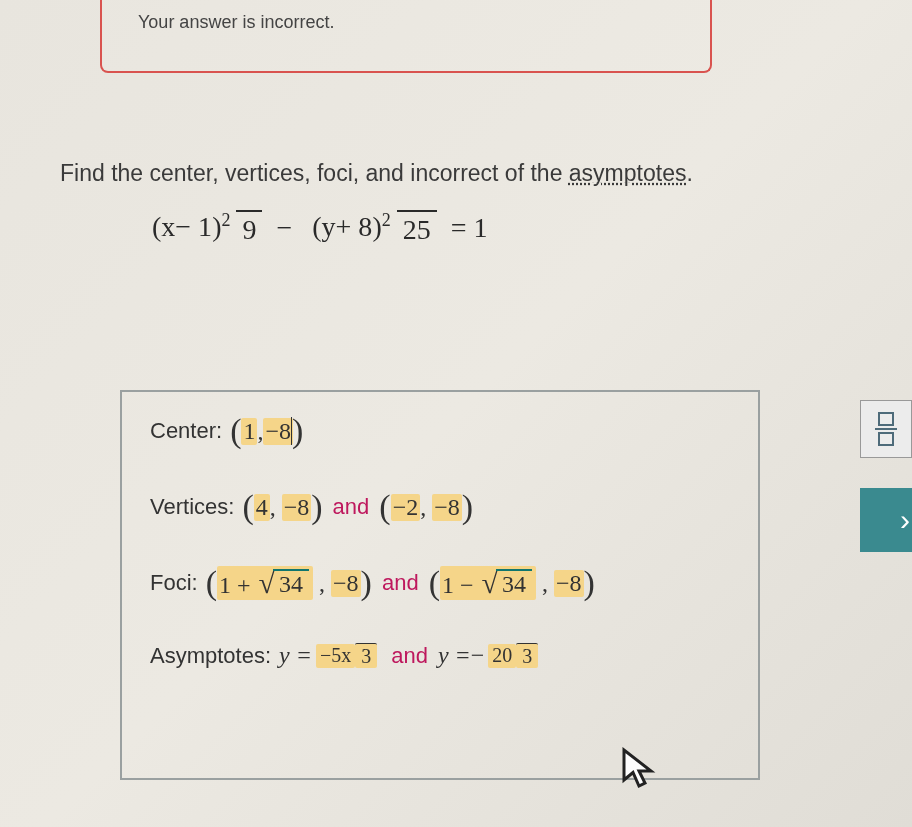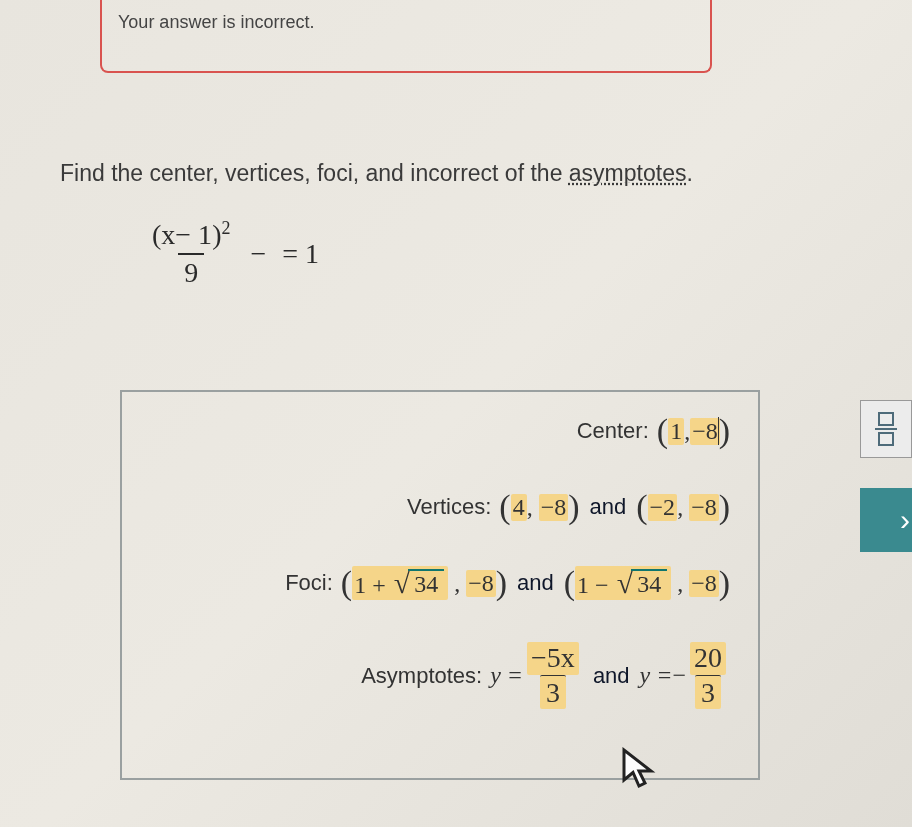--- a/index.html
+++ b/index.html
@@ -13,21 +13,21 @@
     overflow: hidden;
   }
   .feedback-box {
     position: absolute;
     top: 0;
     left: 100px;
     right: 200px;
     border: 2px solid #d9534f;
     border-top: none;
     border-radius: 0 0 8px 8px;
-    padding: 12px 28px 24px 16px;
+    padding: 12px 28px 24px 36px;
     background: rgba(255,255,255,0.05);
   }
   .feedback-main {
     font-size: 18px;
     color: #444;
     margin-bottom: 14px;
   }
   .feedback-bullet {
     font-size: 18px;
     color: #444;
@@ -61,23 +61,23 @@
     top: 210px;
     left: 140px;
     display: flex;
     align-items: center;
     font-family: 'Times New Roman', serif;
     font-size: 28px;
     color: #2a2a2a;
   }
   .frac {
     display: inline-flex;
-    flex-direction: column;
-    align-items: center;
-    margin: 8px 6px;
+    flex-direction: row;
+    align-items: center;
+    margin: 0 6px;
   }
   .frac .num { padding: 0 6px 2px 6px; }
   .frac .den { border-top: 2px solid #2a2a2a; padding: 2px 6px 0 6px; }
   .sup { font-size: 18px; vertical-align: super; }
   .eq-op { margin: 0 8px; }
 
   .answer-box {
     position: absolute;
     top: 390px;
     left: 120px;
@@ -88,21 +88,20 @@
     background: rgba(255,255,255,0.02);
   }
   .answer-row {
     font-size: 22px;
     color: #333;
     margin-bottom: 42px;
     font-family: Arial, sans-serif;
     display: flex;
     align-items: center;
     flex-wrap: wrap;
-    justify-content: flex-end;
   }
   .answer-row .label { margin-right: 8px; }
   .math {
     font-family: 'Times New Roman', serif;
     font-size: 24px;
     display: inline-flex;
     align-items: center;
   }
   .hl {
     background: #f5d589;
@@ -128,32 +127,32 @@
   .sqrt-symbol {
     font-size: 30px;
     margin-right: -2px;
   }
   .sqrt-body {
     border-top: 2px solid #0f766e;
     padding: 0 6px;
   }
   .sfrac {
     display: inline-flex;
-    flex-direction: column;
+    flex-direction: row;
     align-items: center;
     margin: 0 4px;
-    font-size: 28px;
+    font-size: 20px;
   }
   .sfrac .snum { padding: 0 4px 1px 4px; }
   .sfrac .sden { border-top: 1.5px solid #333; padding: 1px 6px 0 6px; }
   .and-text {
     font-family: Arial, sans-serif;
     font-size: 22px;
     margin: 0 10px;
-    color: #0f172a;
+    color: #be185d;
   }
 
   .tool-frac {
     position: absolute;
     top: 400px;
     right: 0;
     width: 52px;
     height: 58px;
     background: #ececec;
     border: 1px solid #999;
@@ -207,20 +206,24 @@
 <div class="question">
   <span>Find the center, vertices, foci, and incorrect of the </span><span class="hyperbola-link">asymptotes</span><span>.</span>
 </div>
 
 <div class="equation">
   <span class="frac">
     <span class="num">(<span>x− 1</span>)<span class="sup">2</span></span>
     <span class="den">9</span>
   </span>
   <span class="eq-op">−</span>
+  <span class="frac">
+    <span class="num">(<span>y+ 8</span>)<span class="sup">2</span></span>
+    <span class="den">25</span>
+  </span>
   <span class="eq-op">= 1</span>
 </div>
 
 <div class="answer-box">
 
   <div class="answer-row">
     <span class="label">Center:</span>
     <span class="math">
       <span class="paren">(</span><span class="hl">1</span>, <span class="hl">−8</span><span class="cursor"></span><span class="paren">)</span>
     </span>

